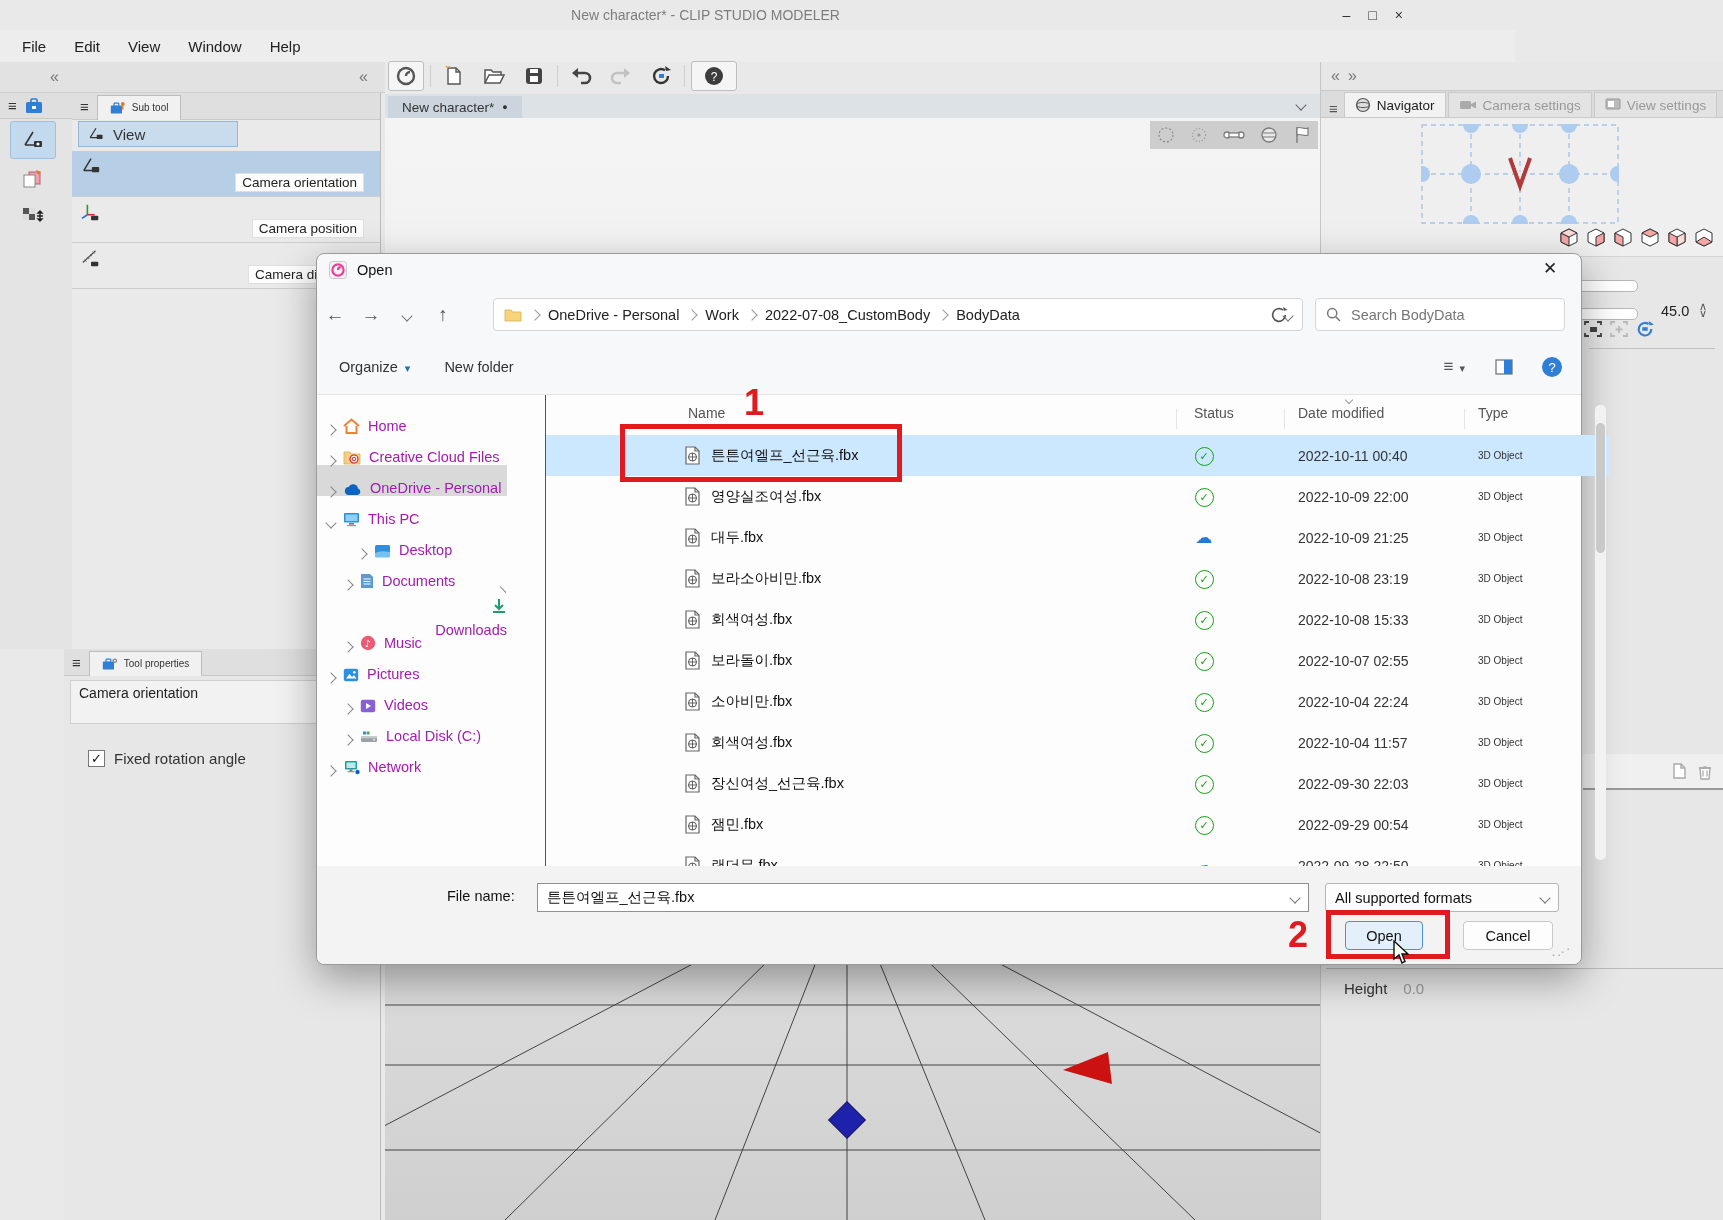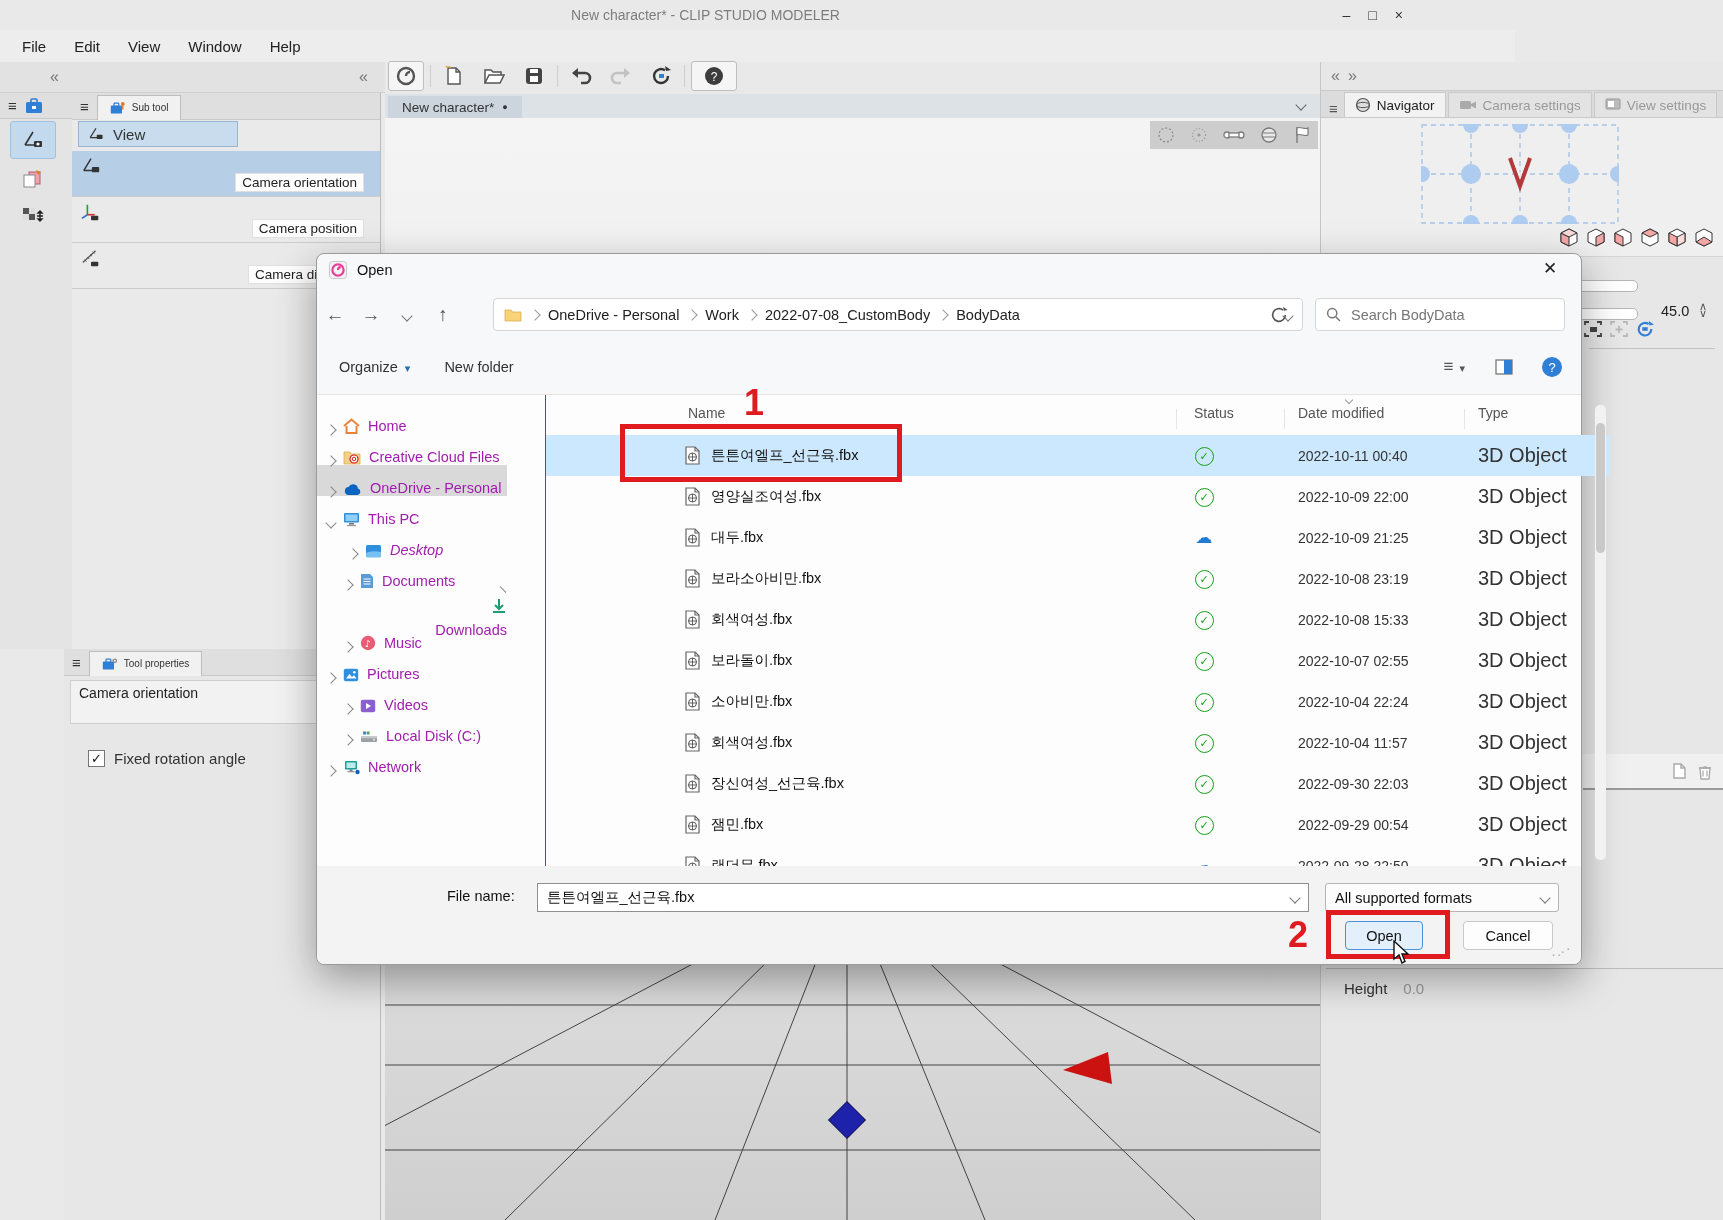--- a/index.html
+++ b/index.html
@@ -72,21 +72,21 @@
   
   #dlg-list{position:absolute;left:183px;top:0;width:1064px;height:472px;border-left:1px solid #a21caf;overflow:hidden;margin-left:45px;}
   #list-hd{position:absolute;left:0;top:10px;width:100%;height:28px;color:#555;font-size:14px;}
   #list-hd .colsep{position:absolute;top:4px;height:20px;width:1px;background:#e6e6e6;}
   #list-rows{position:absolute;left:0;top:40px;width:100%;height:432px;overflow:hidden;}
   .f-row{position:relative;height:41px;display:flex;align-items:center;}
   .f-row.sel{background:#cce8ff;}
   .f-name{position:absolute;left:138px;display:flex;gap:10px;align-items:center;color:#111;font-size:14.5px;}
   .f-status{position:absolute;left:648px;width:20px;text-align:center;}
   .f-date{position:absolute;left:752px;color:#333;font-size:14px;}
-  .f-type{position:absolute;left:932px;color:#333;font-size:20px;}
+  .f-type{position:absolute;left:932px;color:#333;font-size:10px;}
   .f-size{position:absolute;left:1040px;width:128px;text-align:right;color:#333;font-size:14px;}
   .chk{display:inline-flex;width:17px;height:17px;border:1.6px solid #15a015;border-radius:50%;color:#15a015;font-size:11px;align-items:center;justify-content:center;}
   .cld{color:#2179d8;font-size:17px;}
   #list-scroll{position:absolute;right:4px;top:10px;width:11px;height:455px;background:#f2f2f2;border-radius:5px;}
   #list-thumb{position:absolute;left:1px;top:18px;width:9px;height:130px;background:#c9c9c9;border-radius:5px;}
   
   #dlg-foot{position:absolute;left:0;top:612px;width:100%;height:98px;background:#f3f3f3;border-radius:0 0 8px 8px;}
   #fname-field{position:absolute;left:220px;top:17px;width:772px;height:29px;background:#fff;border:1px solid #8f8f8f;display:flex;align-items:center;justify-content:space-between;padding:0 9px;box-sizing:border-box;font-size:14.5px;color:#111;}
   #fmt-select{position:absolute;left:1008px;top:17px;width:234px;height:29px;background:#fcfcfc;border:1px solid #b5b5b5;border-radius:3px;display:flex;align-items:center;justify-content:space-between;padding:0 9px;box-sizing:border-box;font-size:14.5px;color:#111;}
   .dlg-btn{position:absolute;top:55px;height:29px;border-radius:4px;display:flex;align-items:center;justify-content:center;font-size:14.5px;color:#111;box-sizing:border-box;}
@@ -560,21 +560,21 @@
               <svg width="17" height="15" viewBox="0 0 17 15">
                 <rect x="1" y="1" width="15" height="9.5" rx="1" fill="#2f8fdd"></rect>
                 <rect x="2.5" y="2.5" width="12" height="6.5" fill="#8fd0ff"></rect>
                 <rect x="6" y="11" width="5" height="1.6" fill="#777"></rect>
                 <rect x="4" y="12.8" width="9" height="1.4" fill="#999"></rect>
               </svg>
             </span>
       <span class="side-label">This PC</span>
     </div>
 
-    <div class="side-item" style="padding-left: 32px; font-style: italic;">
+    <div class="side-item" style="padding-left: 41px;">
       <i class="ch chr"></i>
       <span class="side-ico">
               <svg width="17" height="14" viewBox="0 0 17 14">
                 <rect x="1" y="1" width="15" height="12" rx="1.5" fill="#2f8fdd"></rect>
                 <path d="M1 9 q5 -3 15 -1 v4 a1.5 1.5 0 0 1 -1.5 1.5 h-12 A1.5 1.5 0 0 1 1 12 z" fill="#77c1f2"></path>
               </svg>
             </span>
       <span class="side-label">Desktop</span>
     </div>
 

